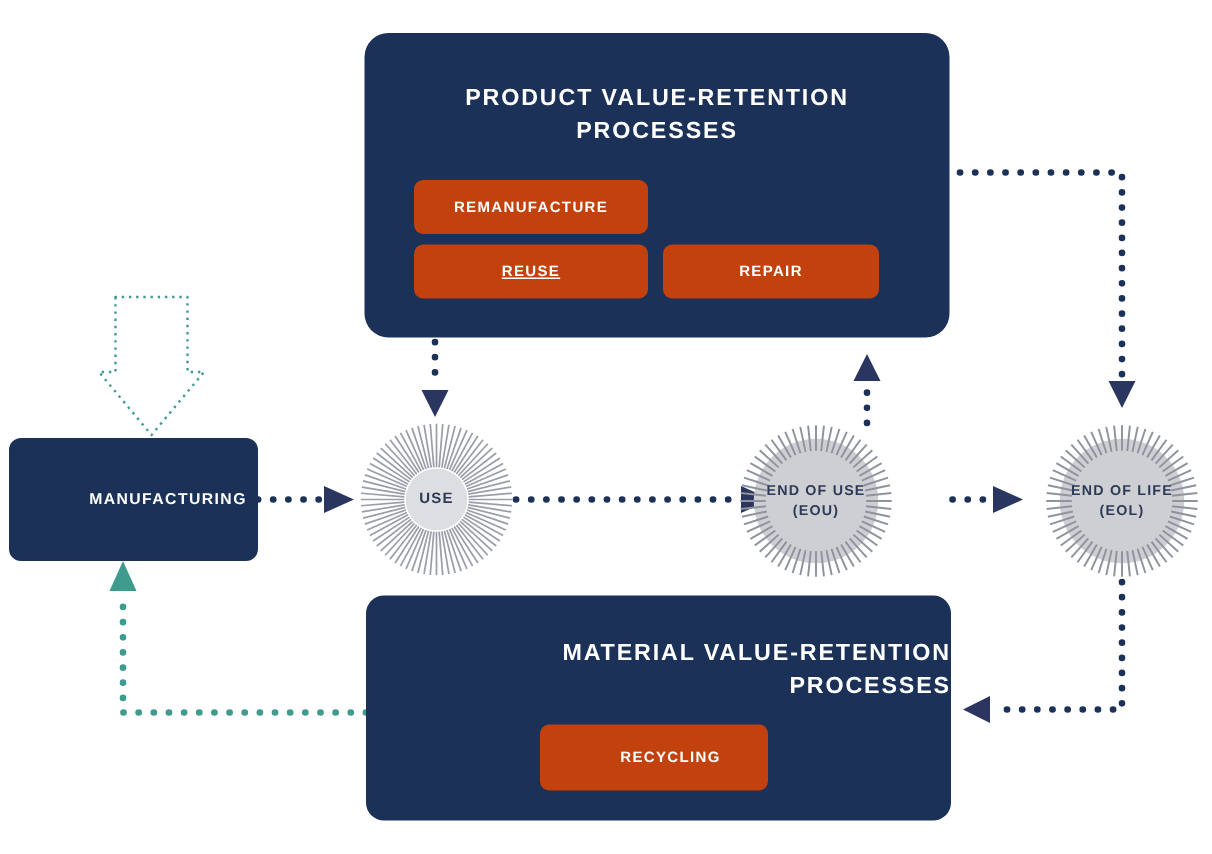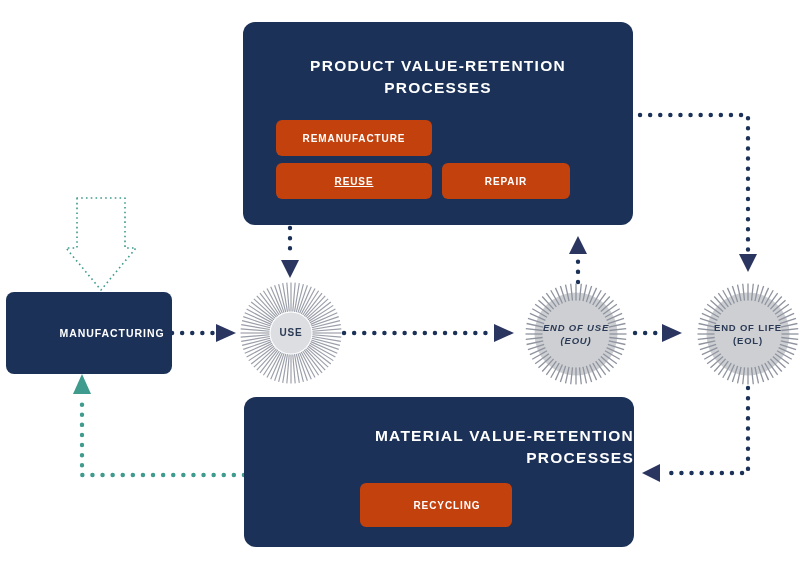--- a/index.html
+++ b/index.html
@@ -139,30 +139,30 @@
       <polyline points="748,388 748,473 662,473" fill="none" stroke="#1b3158" stroke-width="4.4" stroke-dasharray="0.1 10" stroke-linecap="round"></polyline>
       <polygon points="660,464 660,482 642,473" fill="#2a3560"></polygon>
     </g>
 
     <g>
       <polyline points="244,475 82,475 82,396" fill="none" stroke="#3e9b8d" stroke-width="4.4" stroke-dasharray="0.1 10" stroke-linecap="round"></polyline>
       <polygon points="73,394 91,394 82,374" fill="#3e9b8d"></polygon>
     </g>
   </svg>
 
-  <div class="panel" style="left:243px; top:22px; width:390px; height:203px;">
+  <div class="panel" style="left:243px; top:22px; width:390px; height:203px;border-radius:16px;">
     <div class="panel-title" style="top:33px;">PRODUCT VALUE-RETENTION
 PROCESSES</div>
 
     <div class="chip" style="left:33px; top:98px; width:156px; height:36px;">REMANUFACTURE</div>
 
 
     <div class="chip" style="left:33px; top:141px; width:156px; height:36px;text-decoration:underline;">REUSE</div>
 
-    <div class="chip" style="left:199px; top:141px; width:128px; height:36px;">REPAIR</div>
+    <div class="chip" style="left:199px; top:141px; width:144px; height:36px;">REPAIR</div>
   </div>
 
   <div class="panel" style="left:244px; top:397px; width:390px; height:150px;">
     <div class="panel-title" style="top:28px;text-align:right;">MATERIAL VALUE-RETENTION
 PROCESSES</div>
 
     <div class="chip" style="left:116px; top:86px; width:152px; height:44px;padding-left:22px;">RECYCLING</div>
   </div>
 
   <div class="mfg-box" style="left:6px; top:292px; width:166px; height:82px;">MANUFACTURING</div>
@@ -245,21 +245,21 @@
           <line x1="45.02" y1="31.66" x2="35.60" y2="4.24"></line>
           <line x1="46.72" y1="31.16" x2="39.60" y2="3.05"></line>
           <line x1="48.46" y1="30.79" x2="43.69" y2="2.19"></line>
           <line x1="50.22" y1="30.57" x2="47.83" y2="1.67"></line>
         </g>
       <circle cx="52" cy="52" r="20.5" fill="#dcdee1"></circle>
     </svg>
     <div class="node-label" style="top:45px;">USE</div>
   </div>
 
-  <div class="node" style="left:524px; top:282px; width:104px; height:104px;font-style:italic;">
+  <div class="node" style="left:492px; top:282px; width:104px; height:104px;">
     <svg viewBox="0 0 104 104" width="104" height="104" xmlns="http://www.w3.org/2000/svg">
       <circle cx="52" cy="52" r="41.5" fill="#cdcfd3"></circle>
       <g id="eou-ticks" stroke="#8e939e" stroke-width="1.3" stroke-linecap="butt">
           <line x1="52.00" y1="18.50" x2="52.00" y2="1.50"></line>
           <line x1="55.50" y1="18.68" x2="57.28" y2="1.78"></line>
           <line x1="58.97" y1="19.23" x2="62.50" y2="2.60"></line>
           <line x1="62.35" y1="20.14" x2="67.61" y2="3.97"></line>
           <line x1="65.63" y1="21.40" x2="72.54" y2="5.87"></line>
           <line x1="68.75" y1="22.99" x2="77.25" y2="8.27"></line>
           <line x1="71.69" y1="24.90" x2="81.68" y2="11.14"></line>

